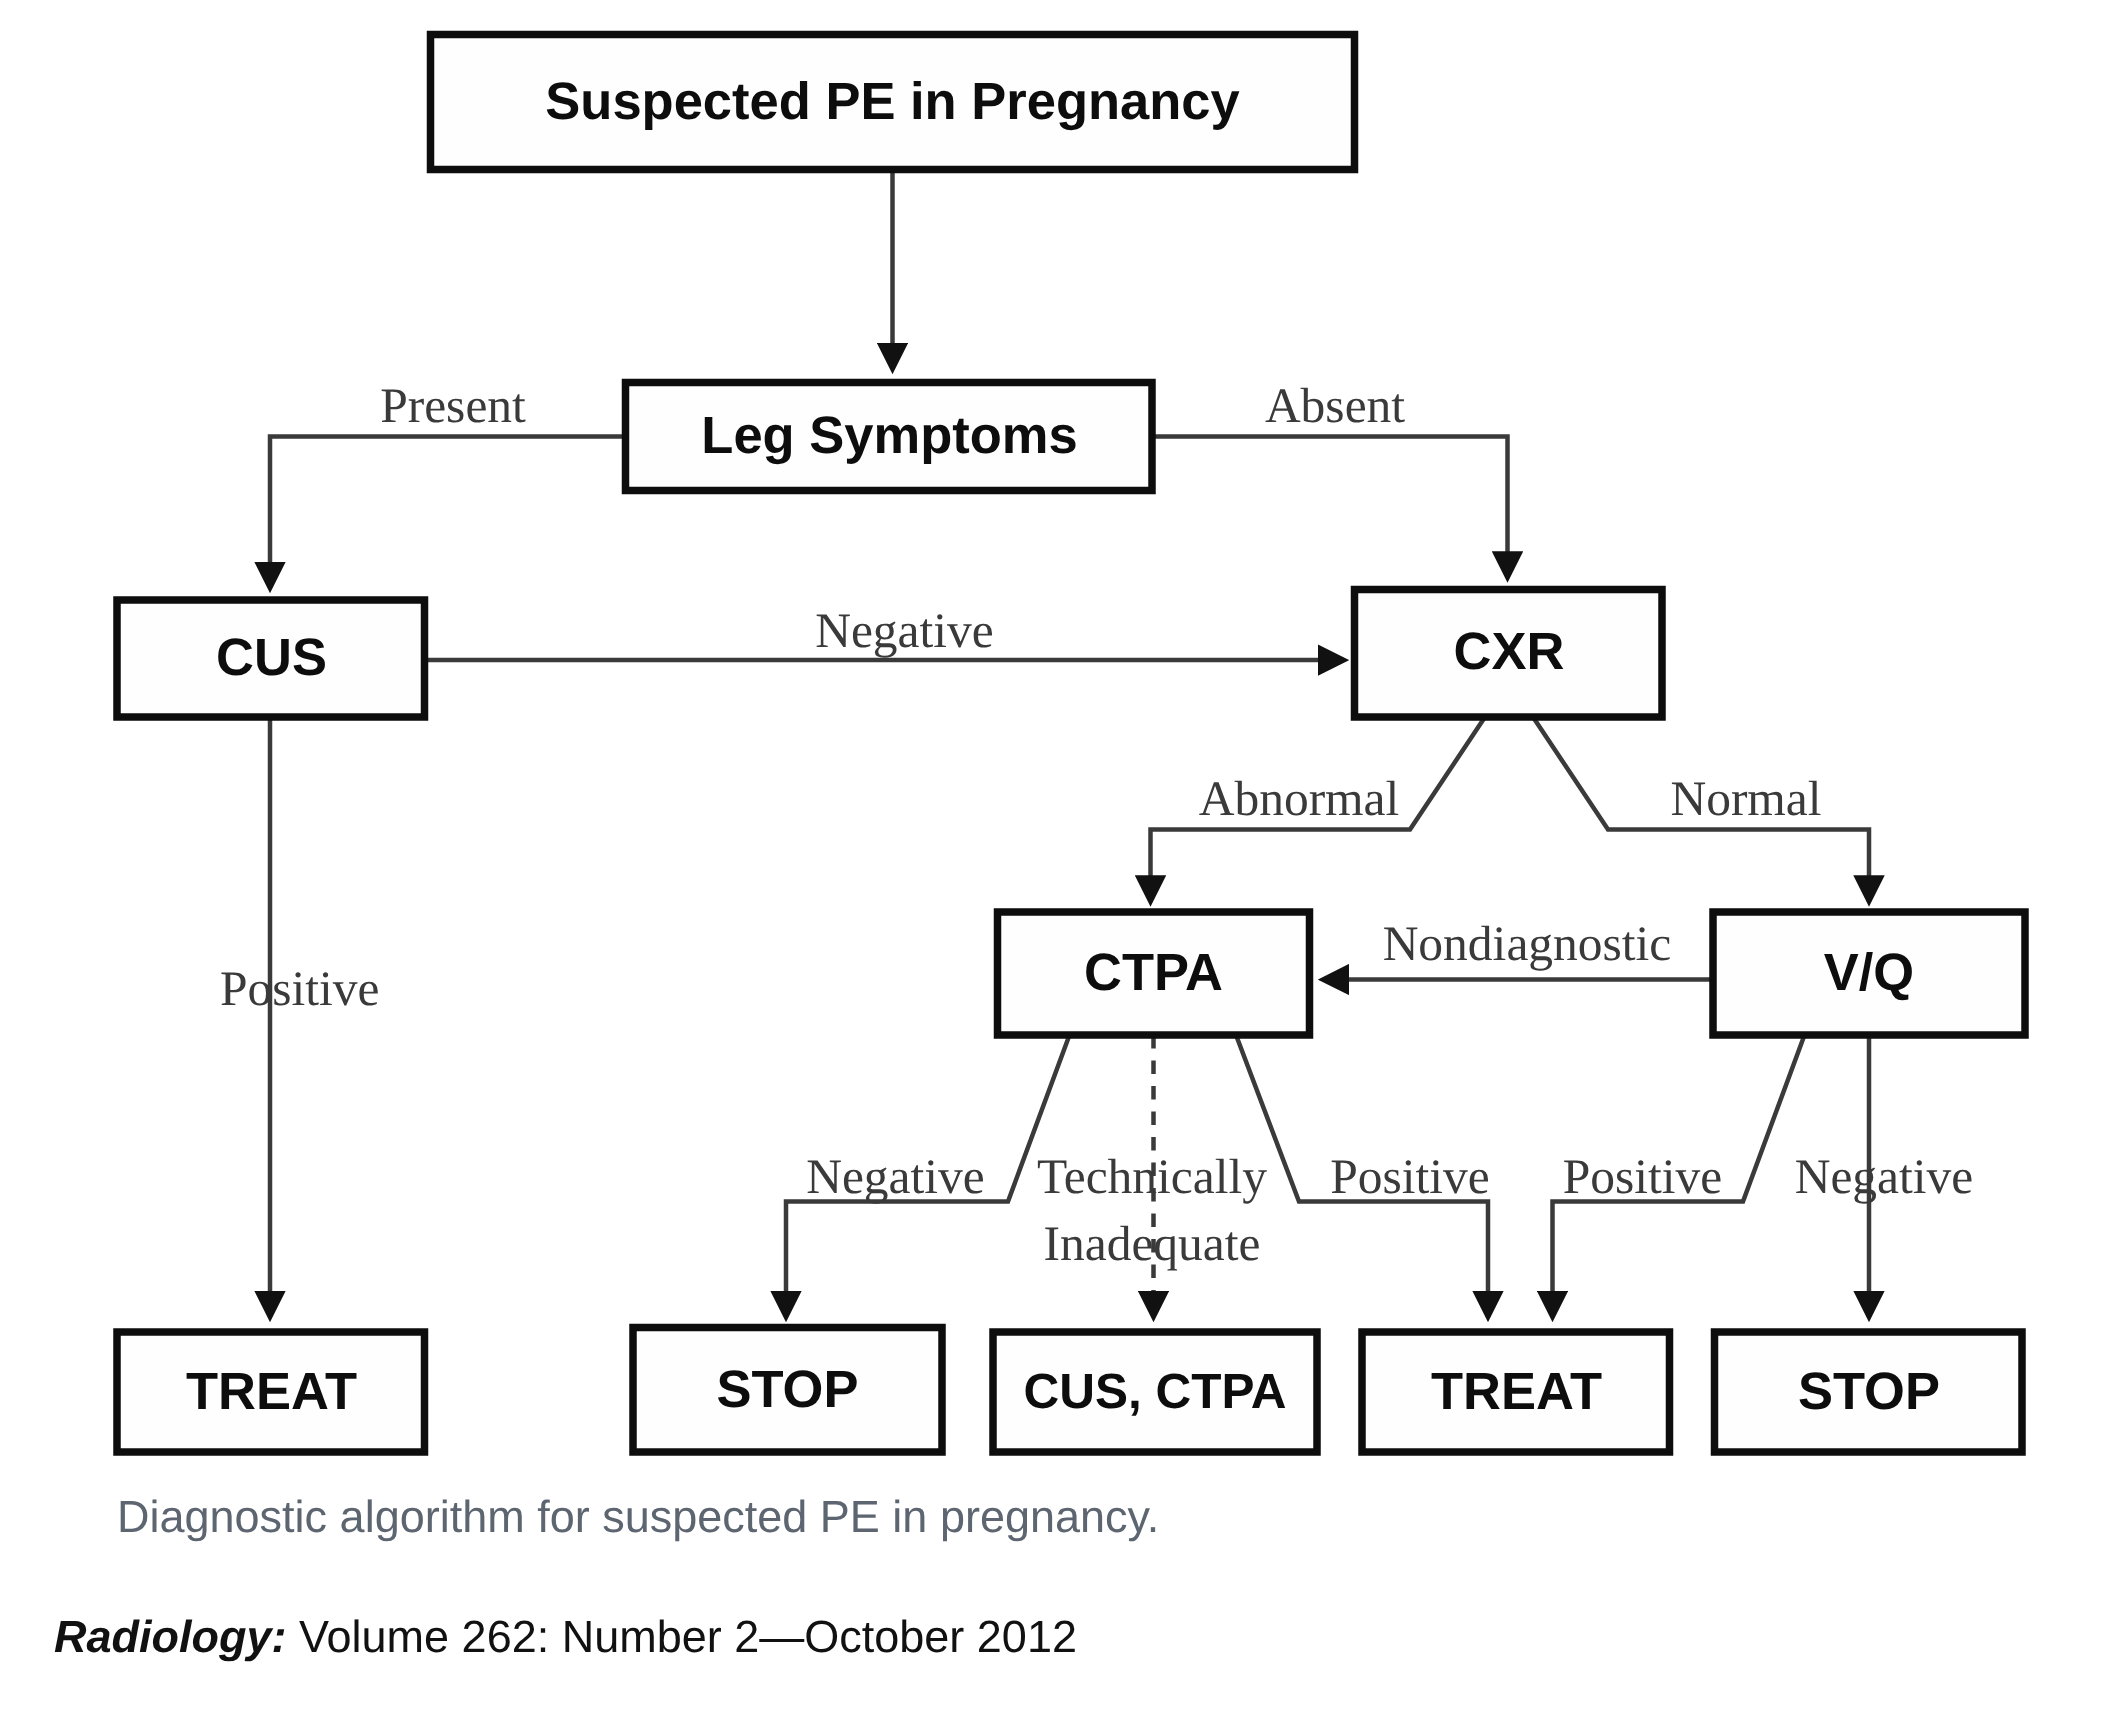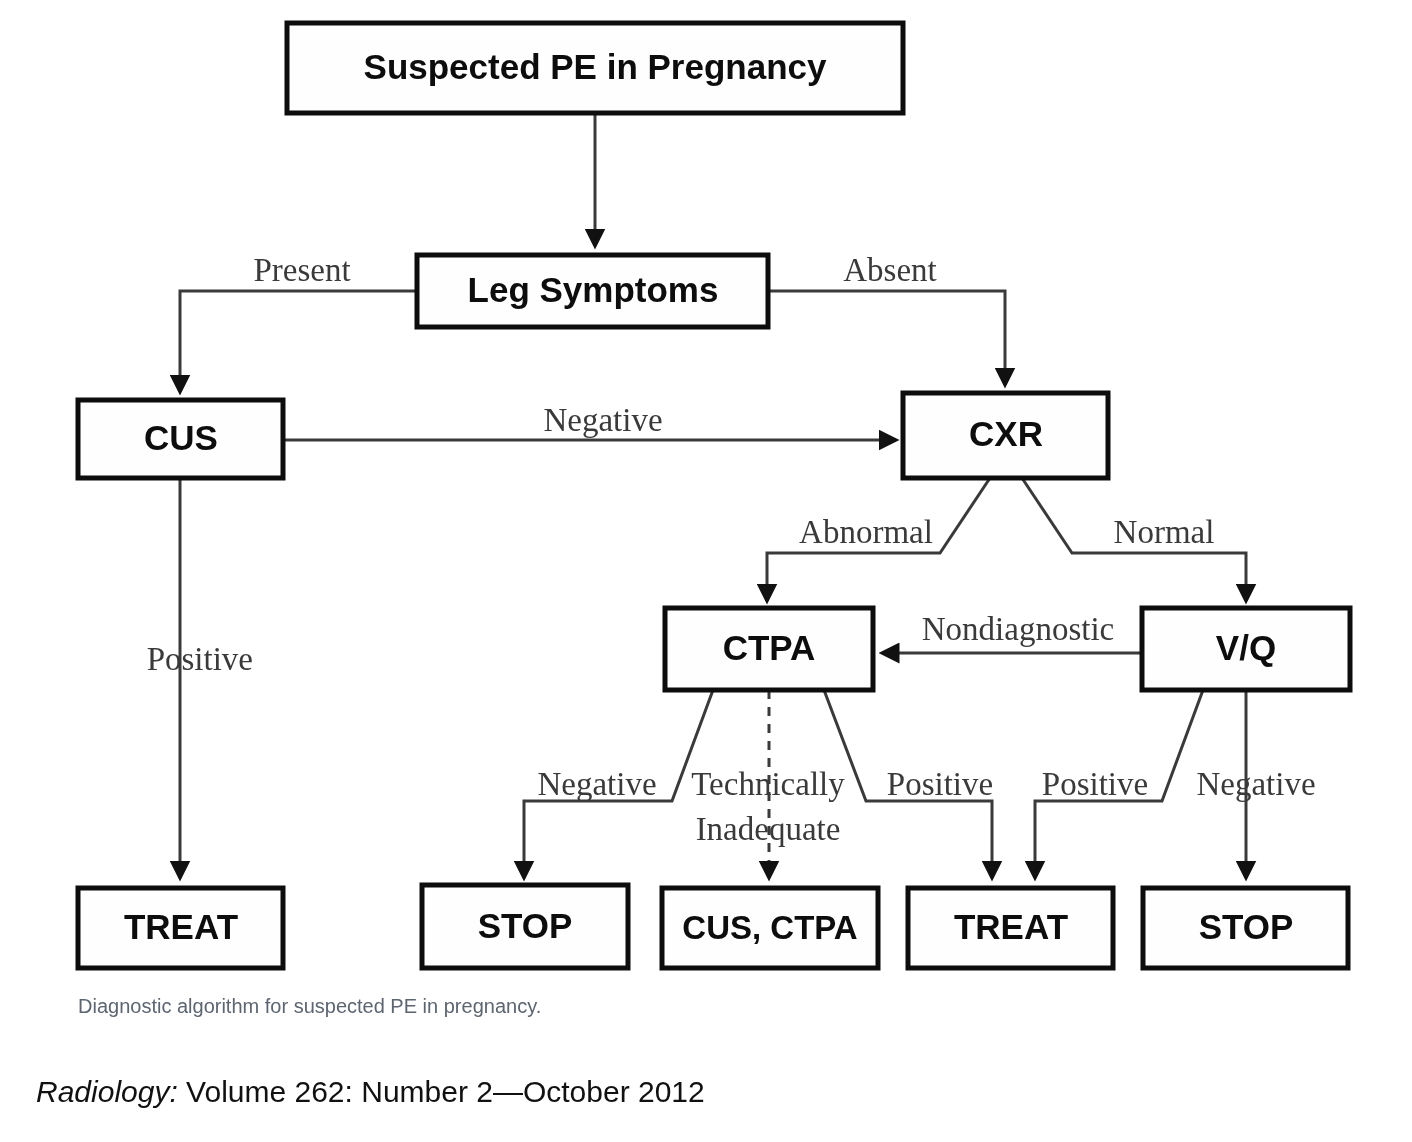--- a/index.html
+++ b/index.html
@@ -58,35 +58,35 @@
     fill: #3a3a3a;
     text-anchor: middle;
     dominant-baseline: alphabetic;
   }
   .edge-label.anchor-end { text-anchor: end; }
   .caption-text {
     position: absolute;
     left: 78px;
     top: 995px;
     font-family: "Liberation Sans", sans-serif;
-    font-size: 20px;
+    font-size: 30px;
     color: #5c6570;
     white-space: nowrap;
   }
   .citation-text {
     position: absolute;
     left: 36px;
     top: 1075px;
     font-family: "Liberation Sans", sans-serif;
     font-size: 30px;
     color: #111111;
     white-space: nowrap;
   }
   .citation-journal {
-    font-weight: normal;
+    font-weight: bold;
     font-style: italic;
   }
 </style>
 </head>
 <body>
 
 <div id="figure-root">
 
   <svg id="flowchart" viewBox="0 0 1412 1142">
     <defs>

